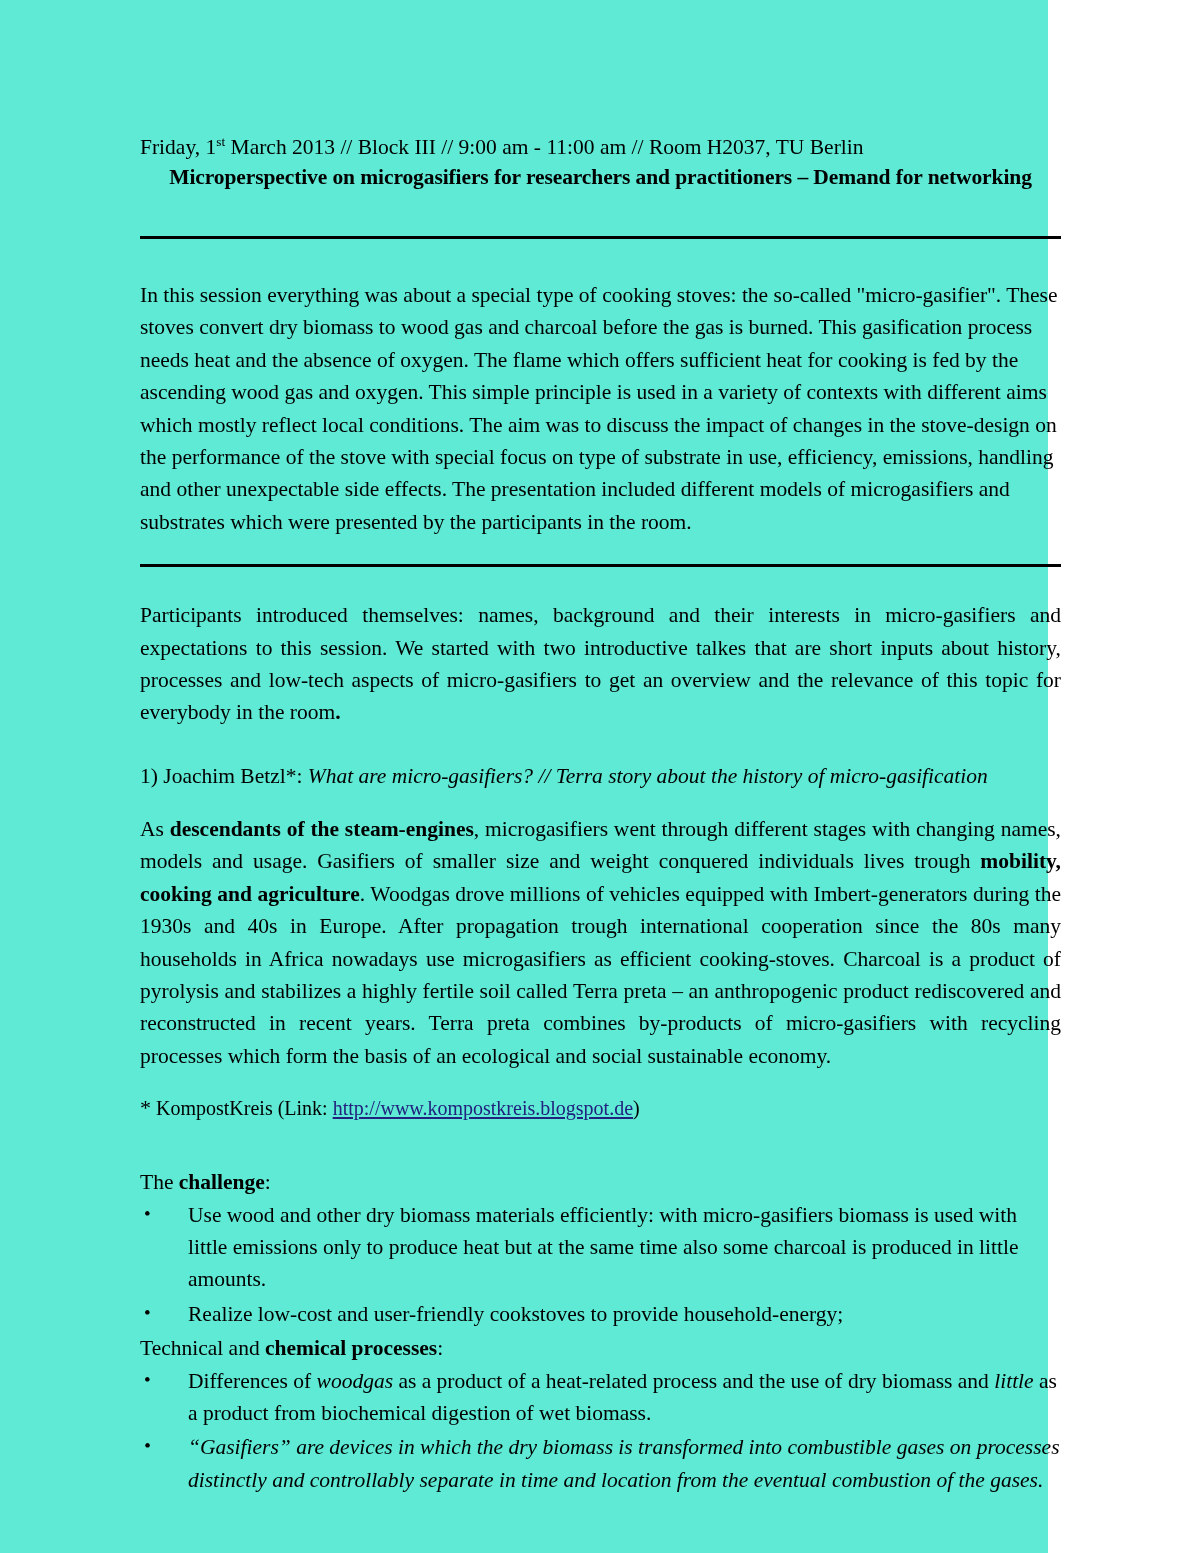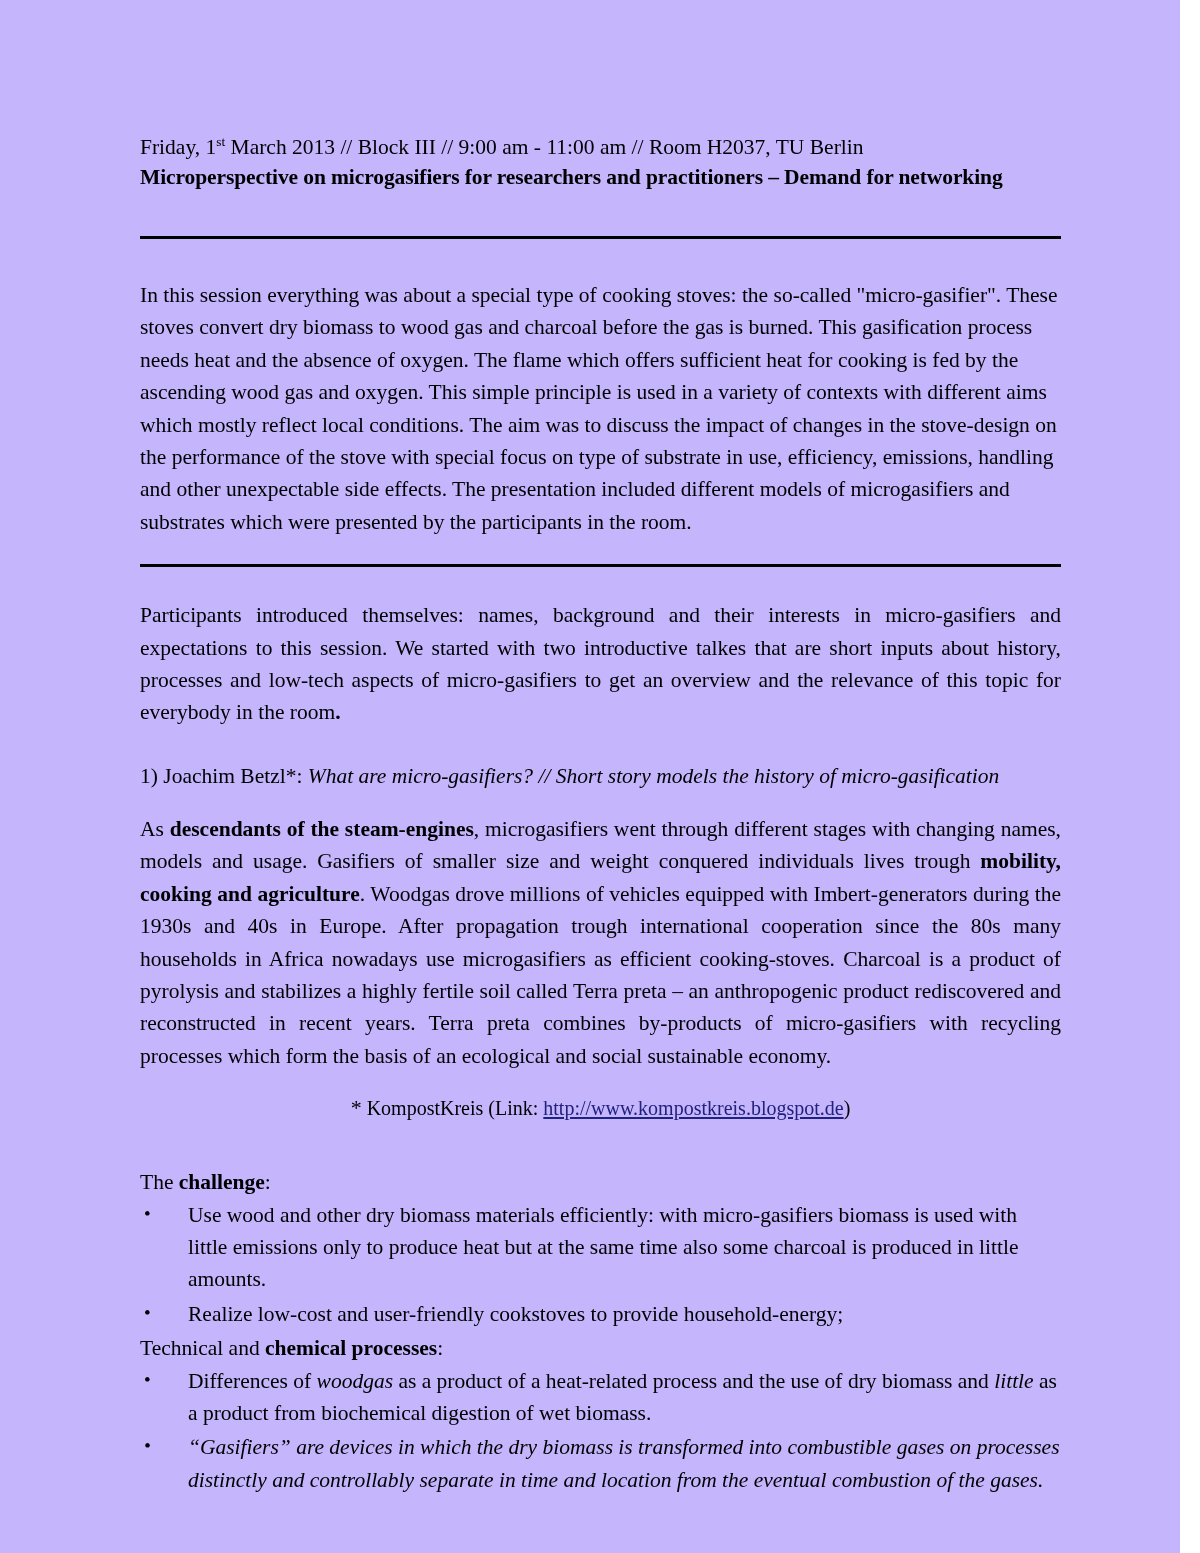--- a/index.html
+++ b/index.html
@@ -9,23 +9,23 @@
   }
   body {
     width: 1200px;
     height: 1553px;
     font-family: "Liberation Serif", "DejaVu Serif", serif;
     color: #000000;
     -webkit-font-smoothing: antialiased;
   }
   .page {
     position: relative;
-    width: 1180px;
+    width: 1048px;
     height: 1553px;
-    background: #c4b5fd;
+    background: #5eead4;
     box-sizing: border-box;
   }
   .content {
     position: absolute;
     left: 140px;
     top: 132px;
     width: 921px;
   }
 
   
@@ -33,20 +33,21 @@
     font-size: 21.5px;
     line-height: 30px;
   }
   .doc-header .meta-line {
     font-weight: normal;
     white-space: nowrap;
   }
   .doc-header .title-line {
     font-weight: bold;
     letter-spacing: -0.1px;
+    text-align: center;
   }
   sup.ordinal {
     font-size: 0.62em;
     vertical-align: super;
     line-height: 0;
   }
 
   
   .rule {
     width: 921px;
@@ -91,21 +92,20 @@
     border-bottom: 1.5px solid #000;
     vertical-align: 3px;
     margin-left: 2px;
   }
 
   
   .footnote {
     font-size: 20px;
     line-height: 28px;
     margin: 0;
-    text-align: center;
   }
   .footnote .star { font-size: 22px; }
   .link {
     color: #21217e;
     text-decoration: underline;
     text-underline-offset: 2px;
   }
 
   
   .lead-line {
@@ -153,21 +153,21 @@
 
     <div class="spacer-lg"></div>
     <p class="para">In this session everything was about a special type of cooking stoves: the so-called "micro-gasifier". These stoves convert dry biomass to wood gas and charcoal  before the gas is burned. This gasification process needs heat and the absence of oxygen. The flame which offers sufficient heat for cooking is fed by the ascending wood gas and oxygen. This simple principle is used in a variety of contexts with different aims which mostly reflect local conditions. The aim was to discuss the impact of changes in the stove-design on the performance of the stove with special focus on type of substrate in use, efficiency, emissions, handling and other unexpectable side effects. The presentation included different models of microgasifiers and substrates which were presented by the participants in the room.</p>
 
     <div class="rule rule-2"></div>
 
     <div class="spacer-md"></div>
     <p class="para justified"><span>Participants introduced themselves: names, background and their interests in micro-gasifiers and expectations to this session. We started with two introductive talkes that are short inputs about history, processes and low-tech aspects of micro-gasifiers to get an overview and the relevance of this topic for everybody in the room</span><span class="b">.</span></p>
 
     <div class="spacer-md"></div>
-    <p class="section-heading"><span class="u">1) Joachim Betzl*: </span><span class="u it">What are micro-gasifiers? // Short story models the history of  micro-gasification</span></p>
+    <p class="section-heading"><span class="u">1) Joachim Betzl*: </span><span class="u it">What are micro-gasifiers? // Terra story about the history of  micro-gasification</span></p>
 
     <div class="spacer-sm"></div>
     <p class="para justified"><span>As </span><span class="b">descendants of the steam-engines</span><span>, microgasifiers went through different stages with changing names, models and usage. Gasifiers of smaller size and weight conquered individuals lives trough </span><span class="b">mobility, cooking and agriculture</span><span>. Woodgas drove millions of vehicles equipped with Imbert-generators during the 1930s and 40s in Europe. After propagation trough international cooperation since the 80s many households in Africa nowadays use microgasifiers as efficient cooking-stoves. Charcoal is a product of pyrolysis and stabilizes a highly fertile soil called Terra preta – an anthropogenic product rediscovered and reconstructed in recent years. Terra preta combines by-products of micro-gasifiers with recycling processes which form the basis of an ecological and social sustainable economy.</span></p>
 
     <div class="spacer-sm"></div>
     <p class="footnote"><span class="star">*</span><span> KompostKreis (Link: </span><a class="link" href="#" style="color: rgb(33, 33, 126);">http://www.kompostkreis.blogspot.de</a><span>)</span></p>
 
     <div class="spacer-sm"></div>
 
     <div class="spacer-sm"></div>

